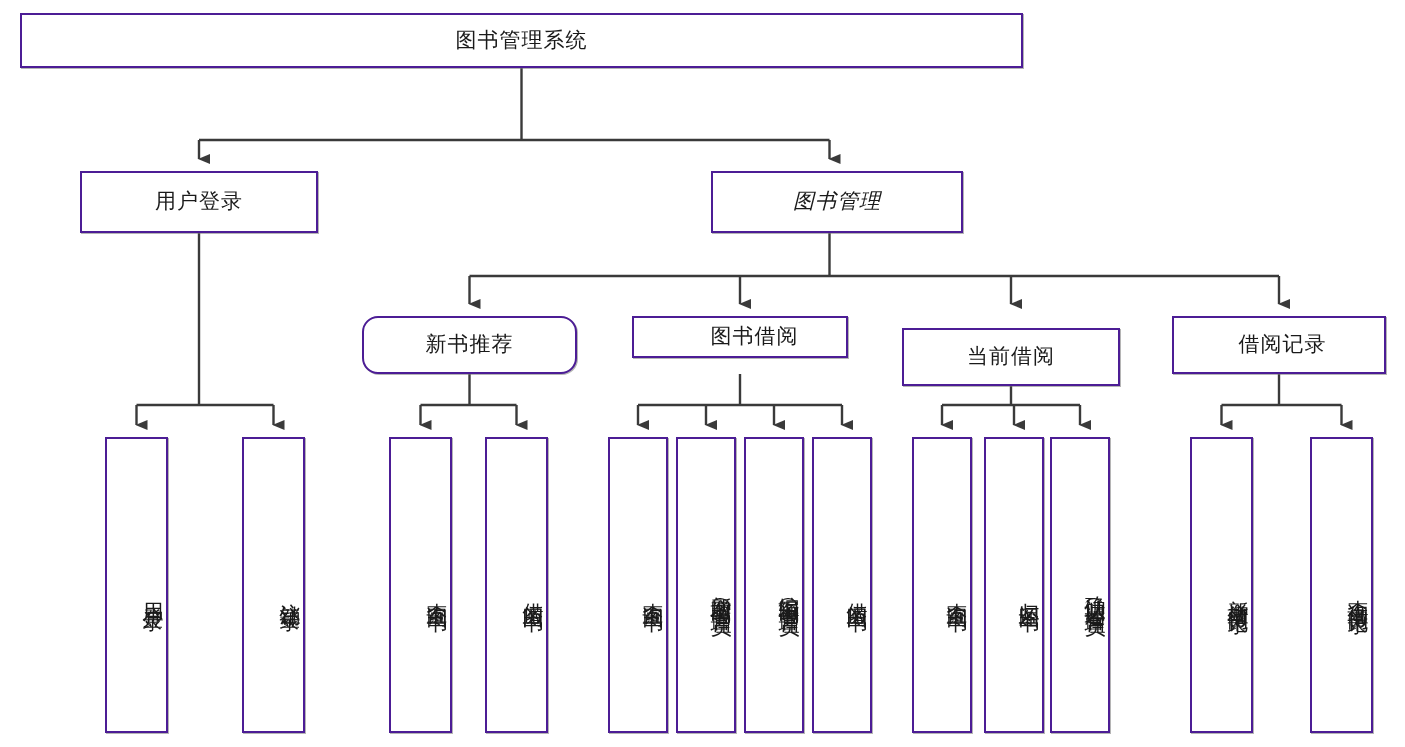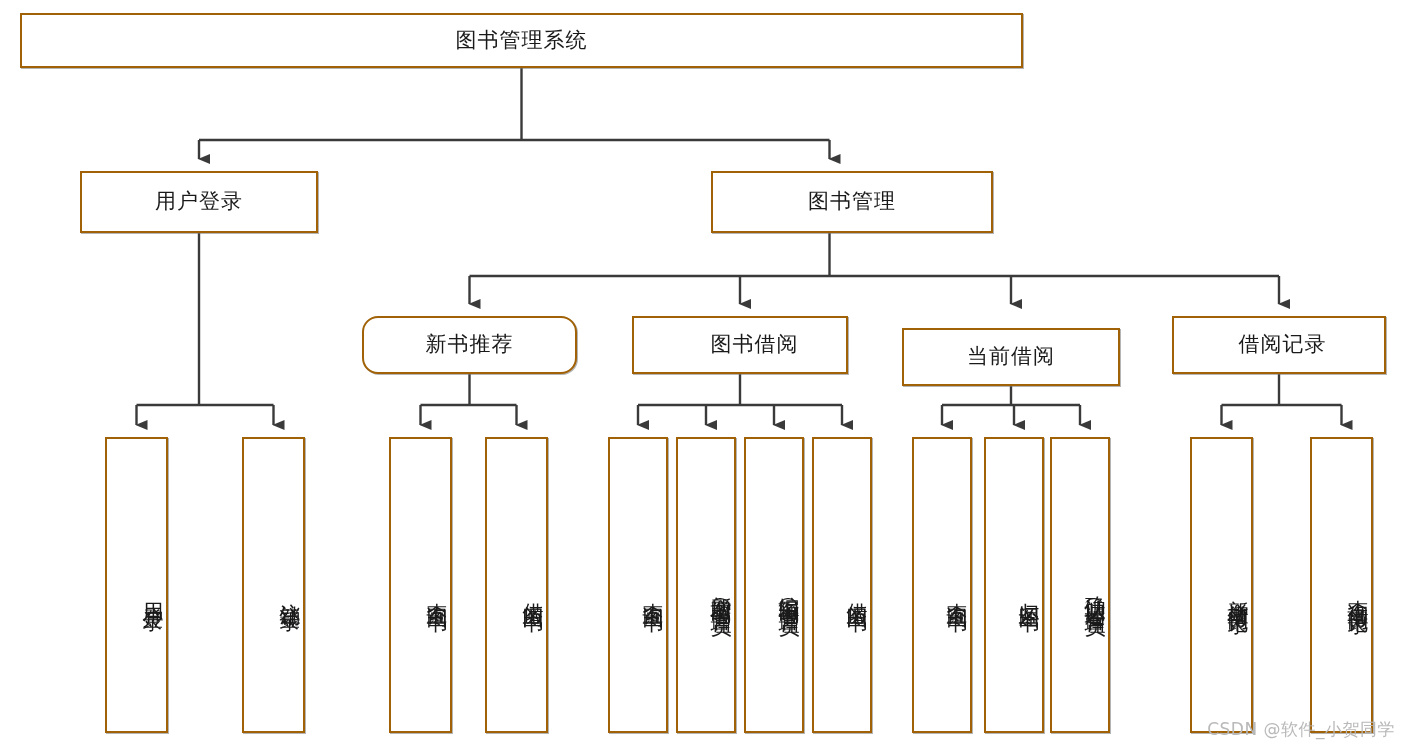--- a/index.html
+++ b/index.html
@@ -19,21 +19,21 @@
     position: absolute;
     left: 0;
     top: 0;
     width: 1405px;
     height: 747px;
     pointer-events: none;
   }
   .node {
     position: absolute;
     box-sizing: border-box;
-    border: 2px solid #a16207;
+    border: 2px solid #4c1d95;
     background: #ffffff;
     display: flex;
     align-items: center;
     justify-content: center;
     color: #1a1a1a;
     box-shadow: 1px 1px 0 rgba(120,120,120,0.55);
   }
   .node.h {
     font-size: 21px;
     letter-spacing: 1px;
@@ -112,27 +112,27 @@
       </g>
   </svg>
 
   <div id="nodes-layer">
       <div class="node h" style="left: 20px; top: 13px; width: 1003px; height: 55px;">
         <span class="htext">图书管理系统</span>
       </div>
       <div class="node h" style="left: 80px; top: 171px; width: 238px; height: 62px;">
         <span class="htext">用户登录</span>
       </div>
-      <div class="node h" style="left: 711px; top: 171px; width: 282px; height: 62px;">
+      <div class="node h" style="left: 711px; top: 171px; width: 252px; height: 62px; font-style: italic;">
         <span class="htext">图书管理</span>
       </div>
       <div class="node h" style="left: 362px; top: 316px; width: 215px; height: 58px; border-radius: 16px;">
         <span class="htext">新书推荐</span>
       </div>
-      <div class="node h" style="left: 632px; top: 316px; width: 216px; height: 58px; padding-left: 29px;">
+      <div class="node h" style="left: 632px; top: 316px; width: 216px; height: 42px; padding-left: 29px;">
         <span class="htext">图书借阅</span>
       </div>
       <div class="node h" style="left: 902px; top: 316px; width: 218px; height: 58px; margin-top: 12px;">
         <span class="htext">当前借阅</span>
       </div>
       <div class="node h" style="left: 1172px; top: 316px; width: 214px; height: 58px; padding-left: 7px;">
         <span class="htext">借阅记录</span>
       </div>
       <div class="node v" style="left: 105px; top: 437px; width: 63px; height: 296px;">
         <span class="vtext">用户登录</span>
@@ -168,14 +168,13 @@
         <span class="vtext">确认归还（管理员）</span>
       </div>
       <div class="node v" style="left: 1190px; top: 437px; width: 63px; height: 296px;">
         <span class="vtext">新增借阅记录</span>
       </div>
       <div class="node v" style="left: 1310px; top: 437px; width: 63px; height: 296px;">
         <span class="vtext">查询借阅记录</span>
       </div>
     </div>
 
-  <div id="watermark">CSDN @软件_小贺同学</div>
 </div>
 
 </body></html>

